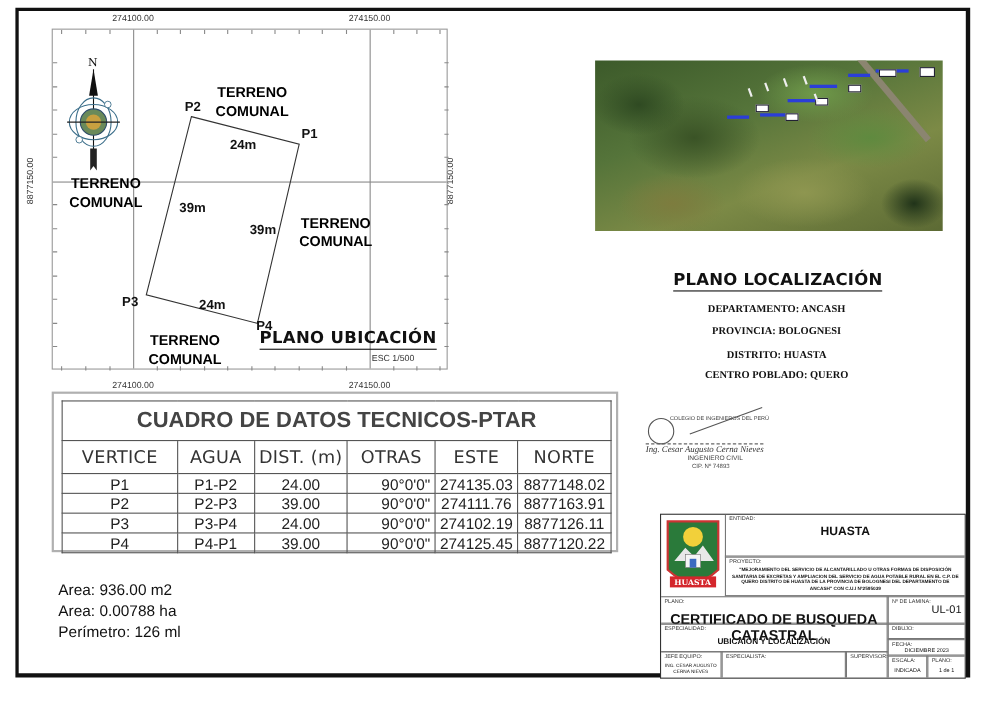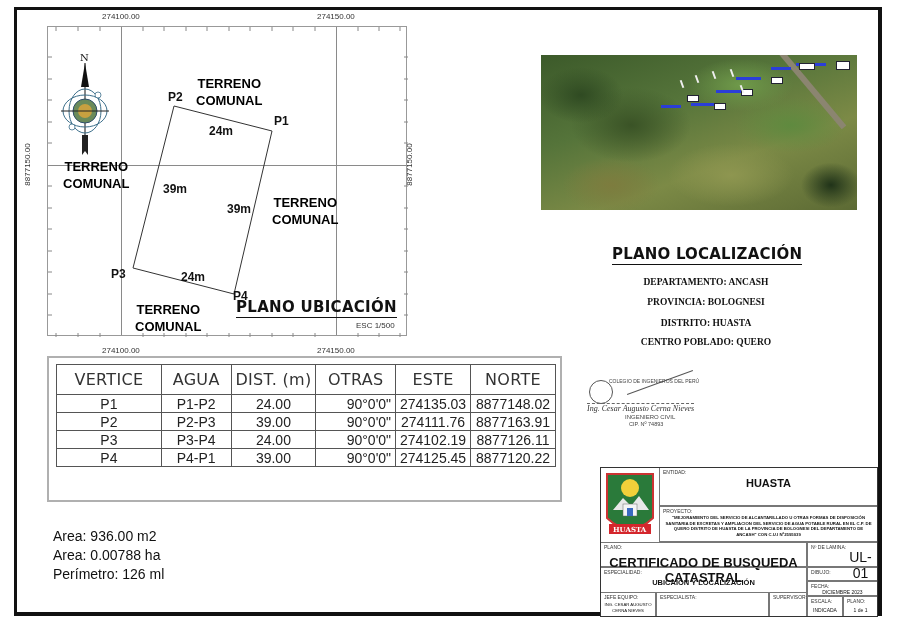--- a/index.html
+++ b/index.html
@@ -10,21 +10,21 @@
     
     .map { position: absolute; left: 47px; top: 26px; width: 360px; height: 310px; border: 1px solid #999; box-sizing: border-box; }
     .grid-v { position: absolute; top: 0; bottom: 0; width: 1px; background: #8a8a8a; }
     .grid-h { position: absolute; left: 0; right: 0; height: 1px; background: #8a8a8a; }
     .coord { position: absolute; font-size: 8px; color: #333; }
     .coord-v { position: absolute; font-size: 8px; color: #333; transform: rotate(-90deg); transform-origin: center center; white-space: nowrap; }
     .lbl { position: absolute; font-weight: bold; font-size: 13px; text-align: center; line-height: 17px; color: #000000; }
     .pt { position: absolute; font-weight: bold; font-size: 12px; color: #111; }
     .dim { position: absolute; font-weight: bold; font-size: 12px; color: #111; }
     .plano-ub { position: absolute; left: 236px; top: 298px; font-family: "DejaVu Sans", sans-serif; font-weight: bold; font-size: 15px; letter-spacing: 0.3px; border-bottom: 1.5px solid #111; padding-bottom: 1px; }
-    .esc { position: absolute; left: 356px; top: 321px; font-size: 8px; color: #333; }
+    .esc { position: absolute; left: 338px; top: 321px; font-size: 8px; color: #333; }
 
     
     .tech-wrap { position: absolute; left: 47px; top: 356px; width: 515px; height: 146px; border: 2px solid #b0b0b0; box-sizing: border-box; }
     .tech { position: absolute; left: 7px; top: 6px; border-collapse: collapse; width: 500px; }
     .tech td { border: 1px solid #555; text-align: center; padding: 0; }
     .tech .title td { font-weight: bold; font-size: 20px; color: #444; height: 35px; }
     .tech .head td { font-family: "DejaVu Sans", sans-serif; font-weight: normal; font-size: 16px; color: #333; height: 29px; letter-spacing: 0.3px; }
     .tech .row td { font-size: 14px; color: #222; height: 17px; }
     .tech .row td.num { text-align: right; padding-right: 4px; }
 
@@ -193,20 +193,23 @@
   <table class="tech">
     <colgroup>
       <col style="width:105px">
         <col style="width:70px">
         <col style="width:85px">
         <col style="width:80px">
         <col style="width:75px">
         <col style="width:85px">
     </colgroup>
     <tbody>
+        <tr class="title">
+          <td colspan="6">CUADRO DE DATOS TECNICOS-PTAR</td>
+        </tr>
     <tr class="head">
       <td>VERTICE</td>
       <td>AGUA</td>
       <td>DIST. (m)</td>
       <td>OTRAS</td>
       <td>ESTE</td>
       <td>NORTE</td>
     </tr>
     <tr class="row">
       <td>P1</td>
@@ -310,21 +313,21 @@
     <div class="abs" style="left:4px;right:4px;top:8px;font-size:4.3px;font-weight:bold;line-height:5.5px;text-align:center;">"MEJORAMIENTO DEL SERVICIO DE ALCANTARILLADO U OTRAS FORMAS DE DISPOSICIÓN SANITARIA DE EXCRETAS Y AMPLIACION DEL SERVICIO DE AGUA POTABLE RURAL EN EL C.P. DE QUERO DISTRITO DE HUASTA DE LA PROVINCIA DE BOLOGNESI DEL DEPARTAMENTO DE ANCASH" CON C.U.I Nº2595039</div>
   </div>
 
   <div class="cell" style="left:0;top:74px;width:206px;height:25px;border-left:none;">
     <span class="cap">PLANO:</span>
     <div class="big" style="top:12px;font-size:13px;">CERTIFICADO DE BUSQUEDA CATASTRAL</div>
   </div>
 
   <div class="cell" style="left:206px;top:74px;width:70px;height:25px;border-right:none;">
     <span class="cap">Nº DE LAMINA:</span>
-    <div class="big" style="top:6px;font-size:14px;font-weight:normal;margin-left:36px;">UL-01</div>
+    <div class="big" style="top:6px;font-size:10px;font-weight:normal;margin-left:36px;">UL-01</div>
   </div>
 
   <div class="cell" style="left:0;top:99px;width:206px;height:26px;border-left:none;">
     <span class="cap">ESPECIALIDAD:</span>
     <div class="big" style="top:10px;font-size:7.5px;">UBICAIÓN Y LOCALIZACIÓN</div>
   </div>
 
   <div class="cell" style="left:206px;top:99px;width:70px;height:14px;border-right:none;">
     <span class="cap">DIBUJO:</span>
   </div>

